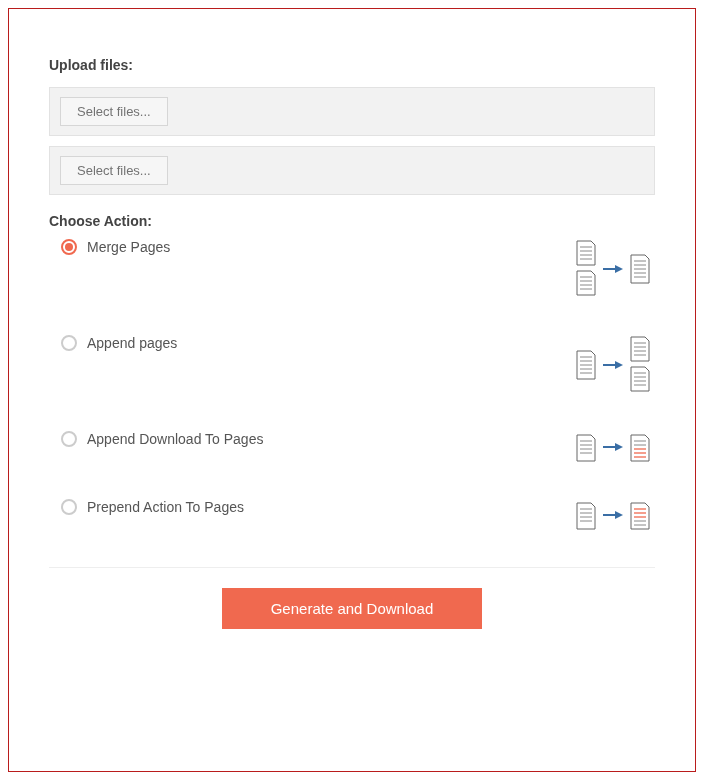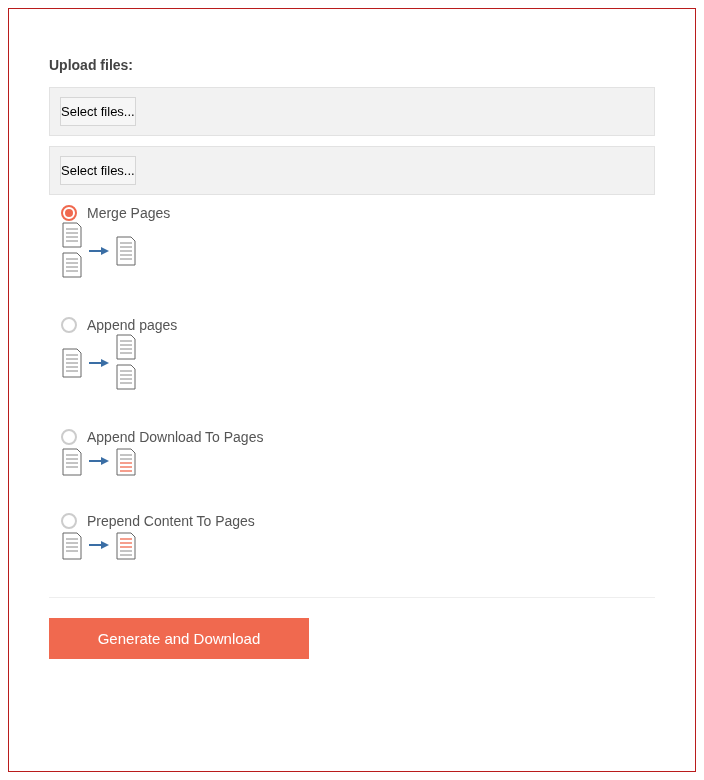--- a/index.html
+++ b/index.html
@@ -29,41 +29,40 @@
     }
     .upload-row {
       background: #f2f2f2;
       border: 1px solid #e2e2e2;
       padding: 9px 10px;
       margin-bottom: 10px;
     }
     .select-files-btn {
       background: #f6f6f6;
       border: 1px solid #d6d6d6;
-      color: #000000;
+      color: #737373;
       font-size: 13px;
-      padding: 6px 0;
+      padding: 6px 16px;
       cursor: pointer;
     }
     .choose-action-label {
       font-size: 14px;
       font-weight: 600;
       color: #444;
       margin-top: 18px;
       margin-bottom: 10px;
     }
     .action-list {
       padding-left: 12px;
     }
     .action-row {
       display: flex;
       align-items: flex-start;
       justify-content: space-between;
       margin-bottom: 30px;
-      flex-direction: column;
     }
     .action-left {
       display: flex;
       align-items: center;
       gap: 10px;
     }
     .radio {
       width: 16px;
       height: 16px;
       border-radius: 50%;
@@ -91,21 +90,21 @@
       flex-shrink: 0;
     }
     .divider {
       border: none;
       border-top: 1px solid #eee;
       margin-top: 30px;
       margin-bottom: 20px;
     }
     .submit-row {
       display: flex;
-      justify-content: flex-start;
+      justify-content: center;
     }
     .submit-btn {
       background: #f0694f;
       color: #fff;
       border: none;
       font-size: 15px;
       padding: 12px 40px;
       cursor: pointer;
       min-width: 260px;
     }
@@ -134,20 +133,21 @@
   <div class="section-label">Upload files:</div>
 
   <div class="upload-row">
     <button class="select-files-btn">Select files...</button>
   </div>
 
   <div class="upload-row">
     <button class="select-files-btn">Select files...</button>
   </div>
 
+  <div class="choose-action-label">Choose Action:</div>
 
   <div class="action-list">
 
     <div class="action-row">
       <div class="action-left">
         <span class="radio selected"></span>
         <span class="action-label">Merge Pages</span>
       </div>
       <div class="action-icon">
         <svg width="80" height="62" viewBox="0 0 80 62">
@@ -256,21 +256,21 @@
               <line class="textline-orange" x1="5" y1="24" x2="17" y2="24"></line>
             </g>
           </g>
         </svg>
       </div>
     </div>
 
     <div class="action-row">
       <div class="action-left">
         <span class="radio"></span>
-        <span class="action-label">Prepend Content To Pages</span>
+        <span class="action-label">Prepend Action To Pages</span>
       </div>
       <div class="action-icon">
         <svg width="80" height="34" viewBox="0 0 80 34">
           <g class="doc-icon-group">
             <g transform="translate(0,2)">
               <path class="page" d="M2 2 h14 l4 4 v22 h-18 z" fill="#fff" stroke="#666"></path>
               <line class="textline" x1="5" y1="8" x2="17" y2="8"></line>
               <line class="textline" x1="5" y1="12" x2="17" y2="12"></line>
               <line class="textline" x1="5" y1="16" x2="17" y2="16"></line>
               <line class="textline" x1="5" y1="20" x2="17" y2="20"></line>

